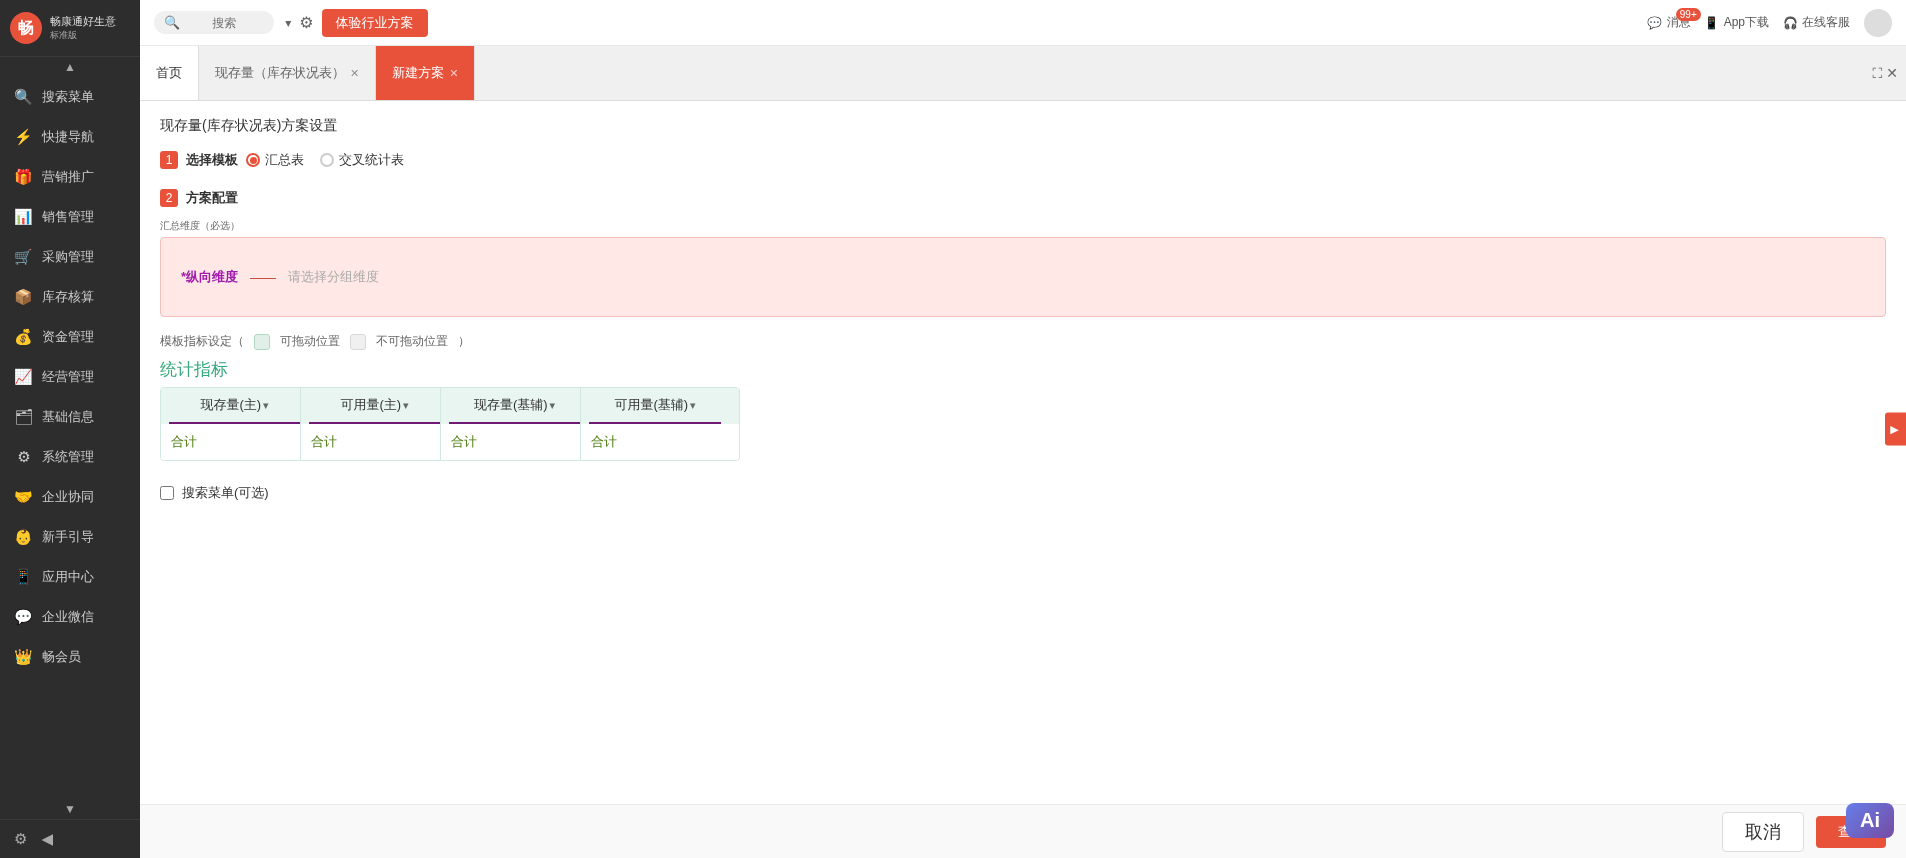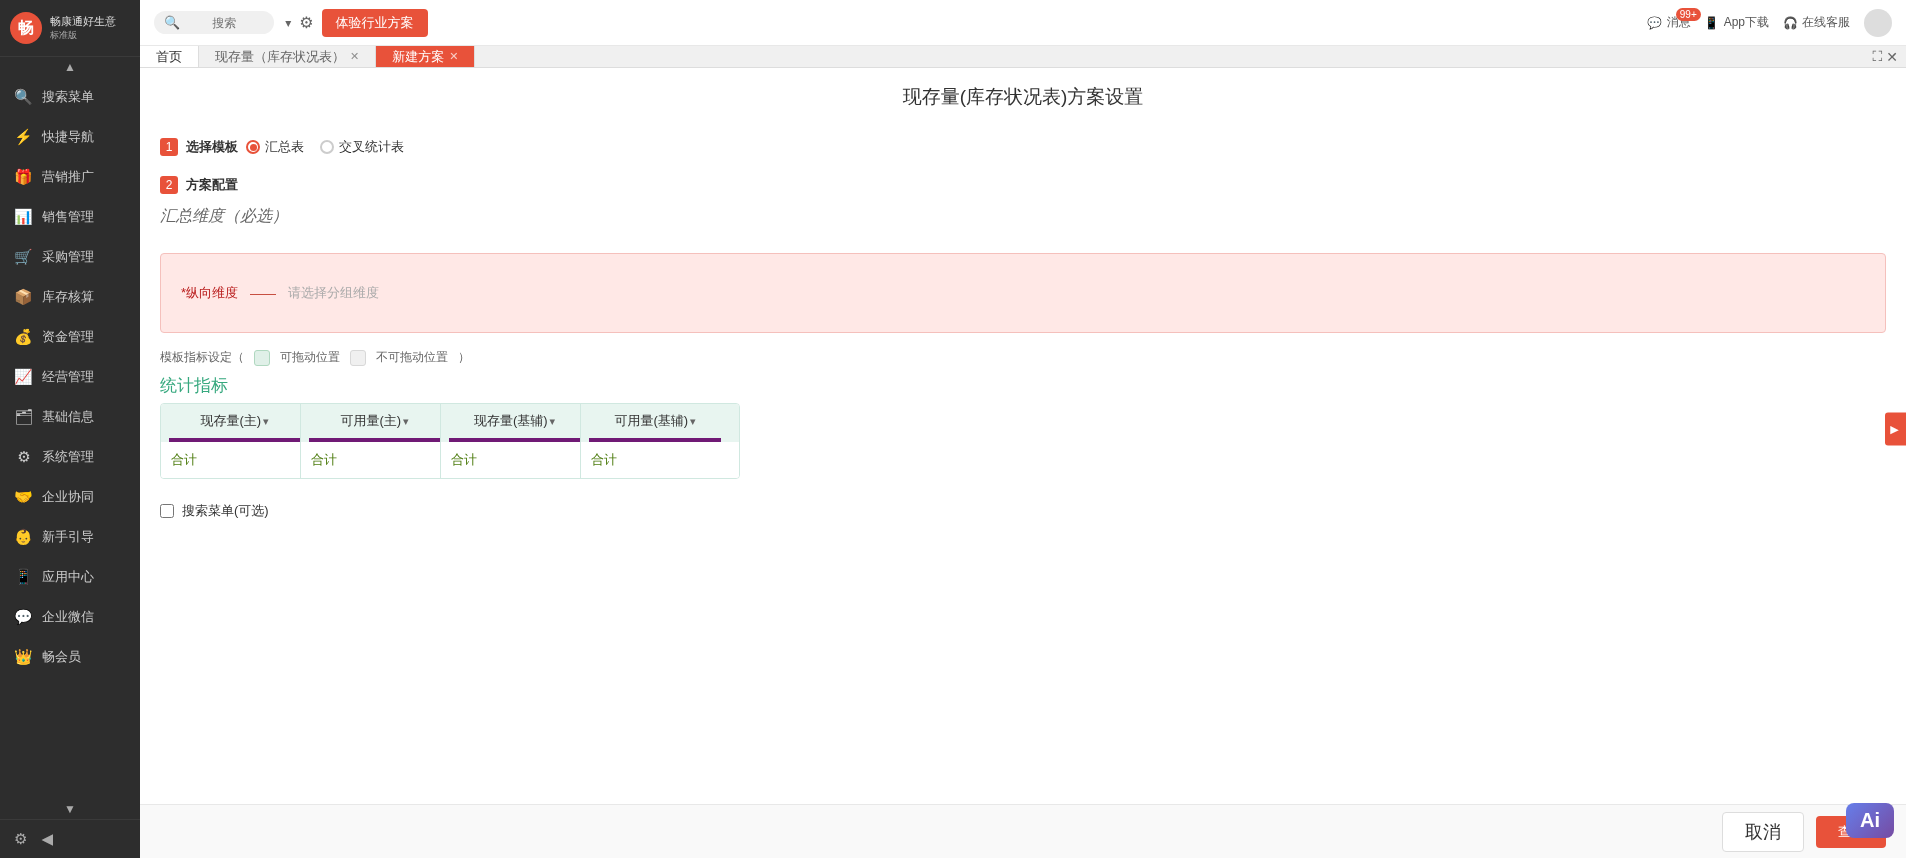--- a/index.html
+++ b/index.html
@@ -95,21 +95,21 @@
     }
     .user-avatar { width: 28px; height: 28px; background: #ddd; border-radius: 50%; }
 
     
     .tabs {
       display: flex;
       align-items: center;
       background: #f0f0f0;
       border-bottom: 1px solid #ddd;
       padding: 0 0 0 0;
-      height: 22px;
+      height: 55px;
       text-align: center;
     }
     .tab {
       display: flex; align-items: center; gap: 5px;
       padding: 0 16px;
       height: 100%;
       cursor: pointer;
       font-size: 13px;
       color: #666;
       border-right: 1px solid #ddd;
@@ -124,21 +124,21 @@
     .content {
       flex: 1;
       overflow-y: auto;
       background: #fff;
       padding: 16px 20px;
       position: relative;
     }
     .content::-webkit-scrollbar { width: 6px; }
     .content::-webkit-scrollbar-thumb { background: #ccc; }
 
-    .page-title { font-size: 19px; color: #333; margin-bottom: 28px; text-align: center; }
+    .page-title { font-size: 14px; color: #333; margin-bottom: 16px; }
 
     
     .section { margin-bottom: 20px; }
     .section-header {
       display: flex; align-items: center; gap: 8px;
       margin-bottom: 12px;
     }
     .section-num {
       width: 18px; height: 18px;
       background: #e8523a; color: white;
@@ -155,35 +155,35 @@
       width: 14px; height: 14px; border-radius: 50%;
       border: 2px solid #ccc; background: white;
       display: flex; align-items: center; justify-content: center;
     }
     .radio-circle.selected { border-color: #e8523a; }
     .radio-circle.selected::after {
       content: ''; width: 7px; height: 7px; border-radius: 50%; background: #e8523a;
     }
 
     
-    .config-label { font-size: 16px; color: #666; margin-bottom: 26px; font-style: italic; }
+    .config-label { font-size: 10px; color: #666; margin-bottom: 4px; }
 
     
     .pink-zone {
       background: #ffe8e6;
       border: 1px solid #f5c0bc;
       border-radius: 4px;
       padding: 18px 20px;
       margin-bottom: 16px;
       min-height: 80px;
       display: flex;
       align-items: center;
     }
     .pink-zone-content { display: flex; align-items: center; gap: 12px; color: #c0392b; font-size: 13px; }
-    .pink-zone-label { color: #b91c1c; font-weight: normal; }
+    .pink-zone-label { color: #a21caf; font-weight: bold; }
     .pink-zone-line { color: #c0392b; }
     .pink-zone-placeholder { color: #aaa; }
 
     
     .metrics-label { font-size: 12px; color: #666; margin-bottom: 8px; display: flex; align-items: center; gap: 10px; }
     .drag-indicator {
       display: inline-block; width: 16px; height: 16px;
       background: #e0f0e8; border: 1px solid #b0d8c0; border-radius: 3px;
     }
     .no-drag-indicator {
@@ -197,21 +197,21 @@
     .stats-table-header { display: flex; background: #e8f5f0; }
     .stats-table-body { display: flex; background: white; }
     .stats-col {
       min-width: 140px; border-right: 1px solid #d0e8e0;
       display: flex; flex-direction: column;
     }
     .stats-col:last-child { border-right: none; }
     .stats-header-cell {
       display: flex; align-items: center; justify-content: center; gap: 2px;
       padding: 8px 10px; font-size: 13px; color: #333;
-      border-bottom: 4px solid #701a75;
+      border-bottom: 2px solid #701a75;
       margin-left: 8px;
     }
     .stats-body-cell {
       padding: 9px 10px; font-size: 13px; color: #4d7c0f;
     }
     .col-arrow { cursor: pointer; color: #666; font-size: 11px; }
 
     
     .tips { color: #b0b0b0; font-size: 12px; margin-top: 16px; line-height: 2; }
     .tips-num { margin-right: 8px; }

